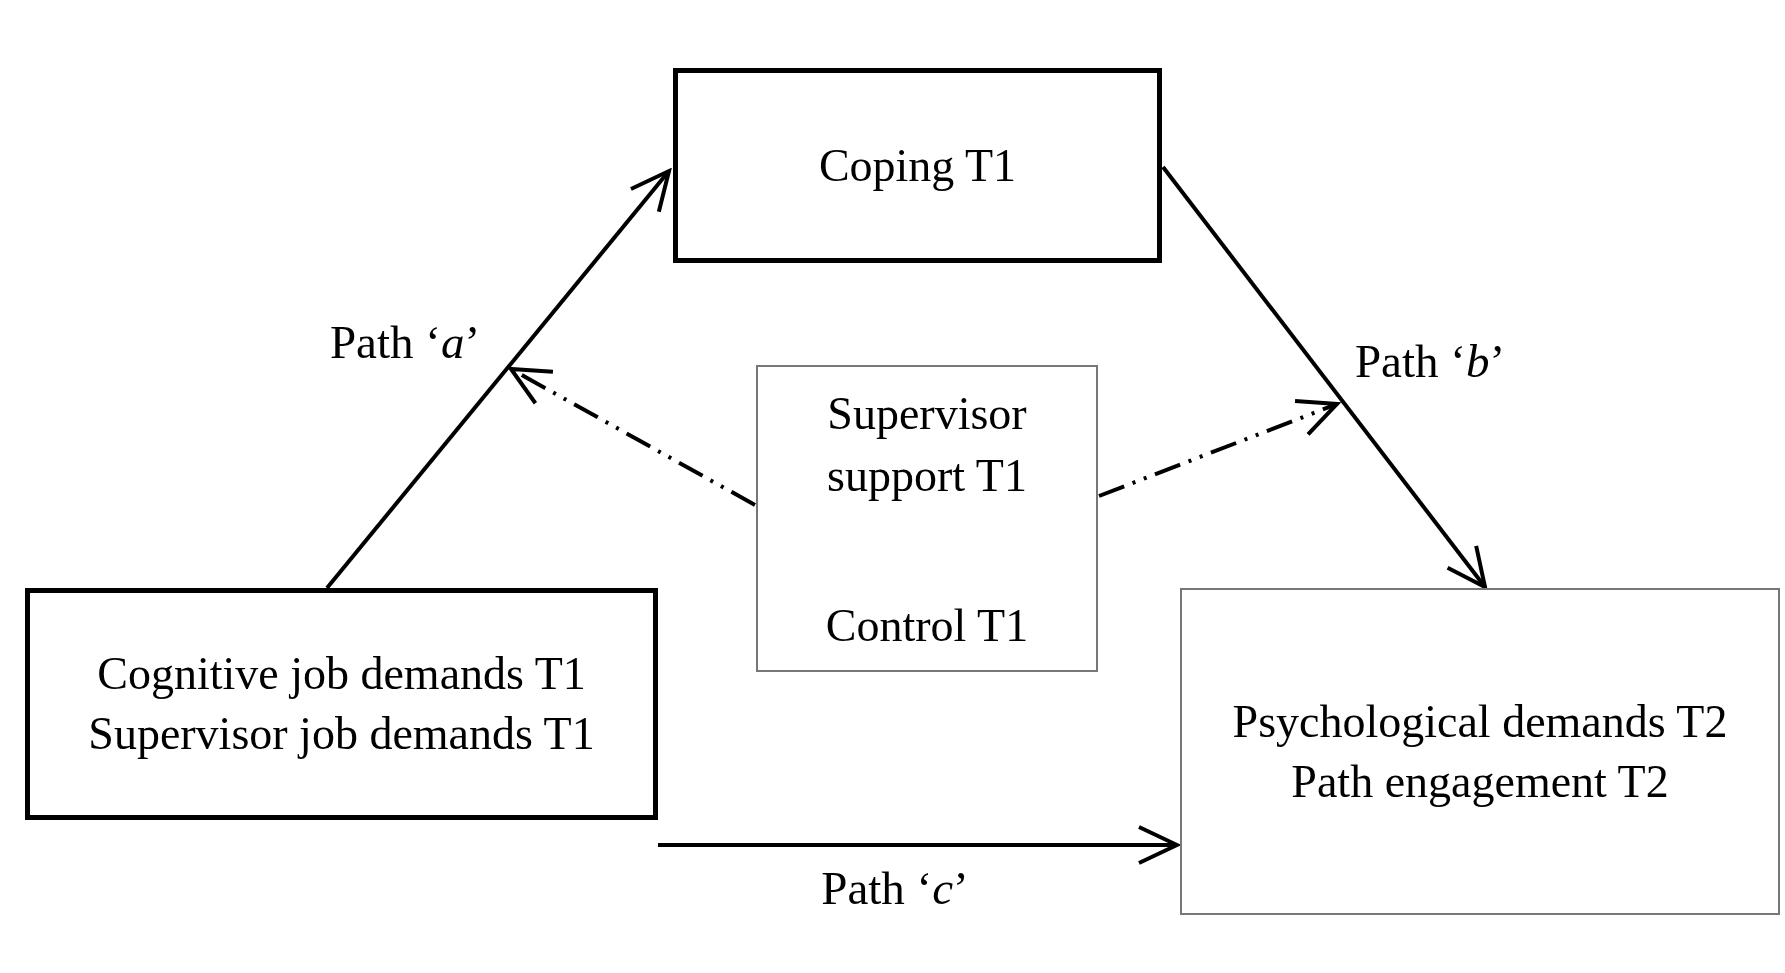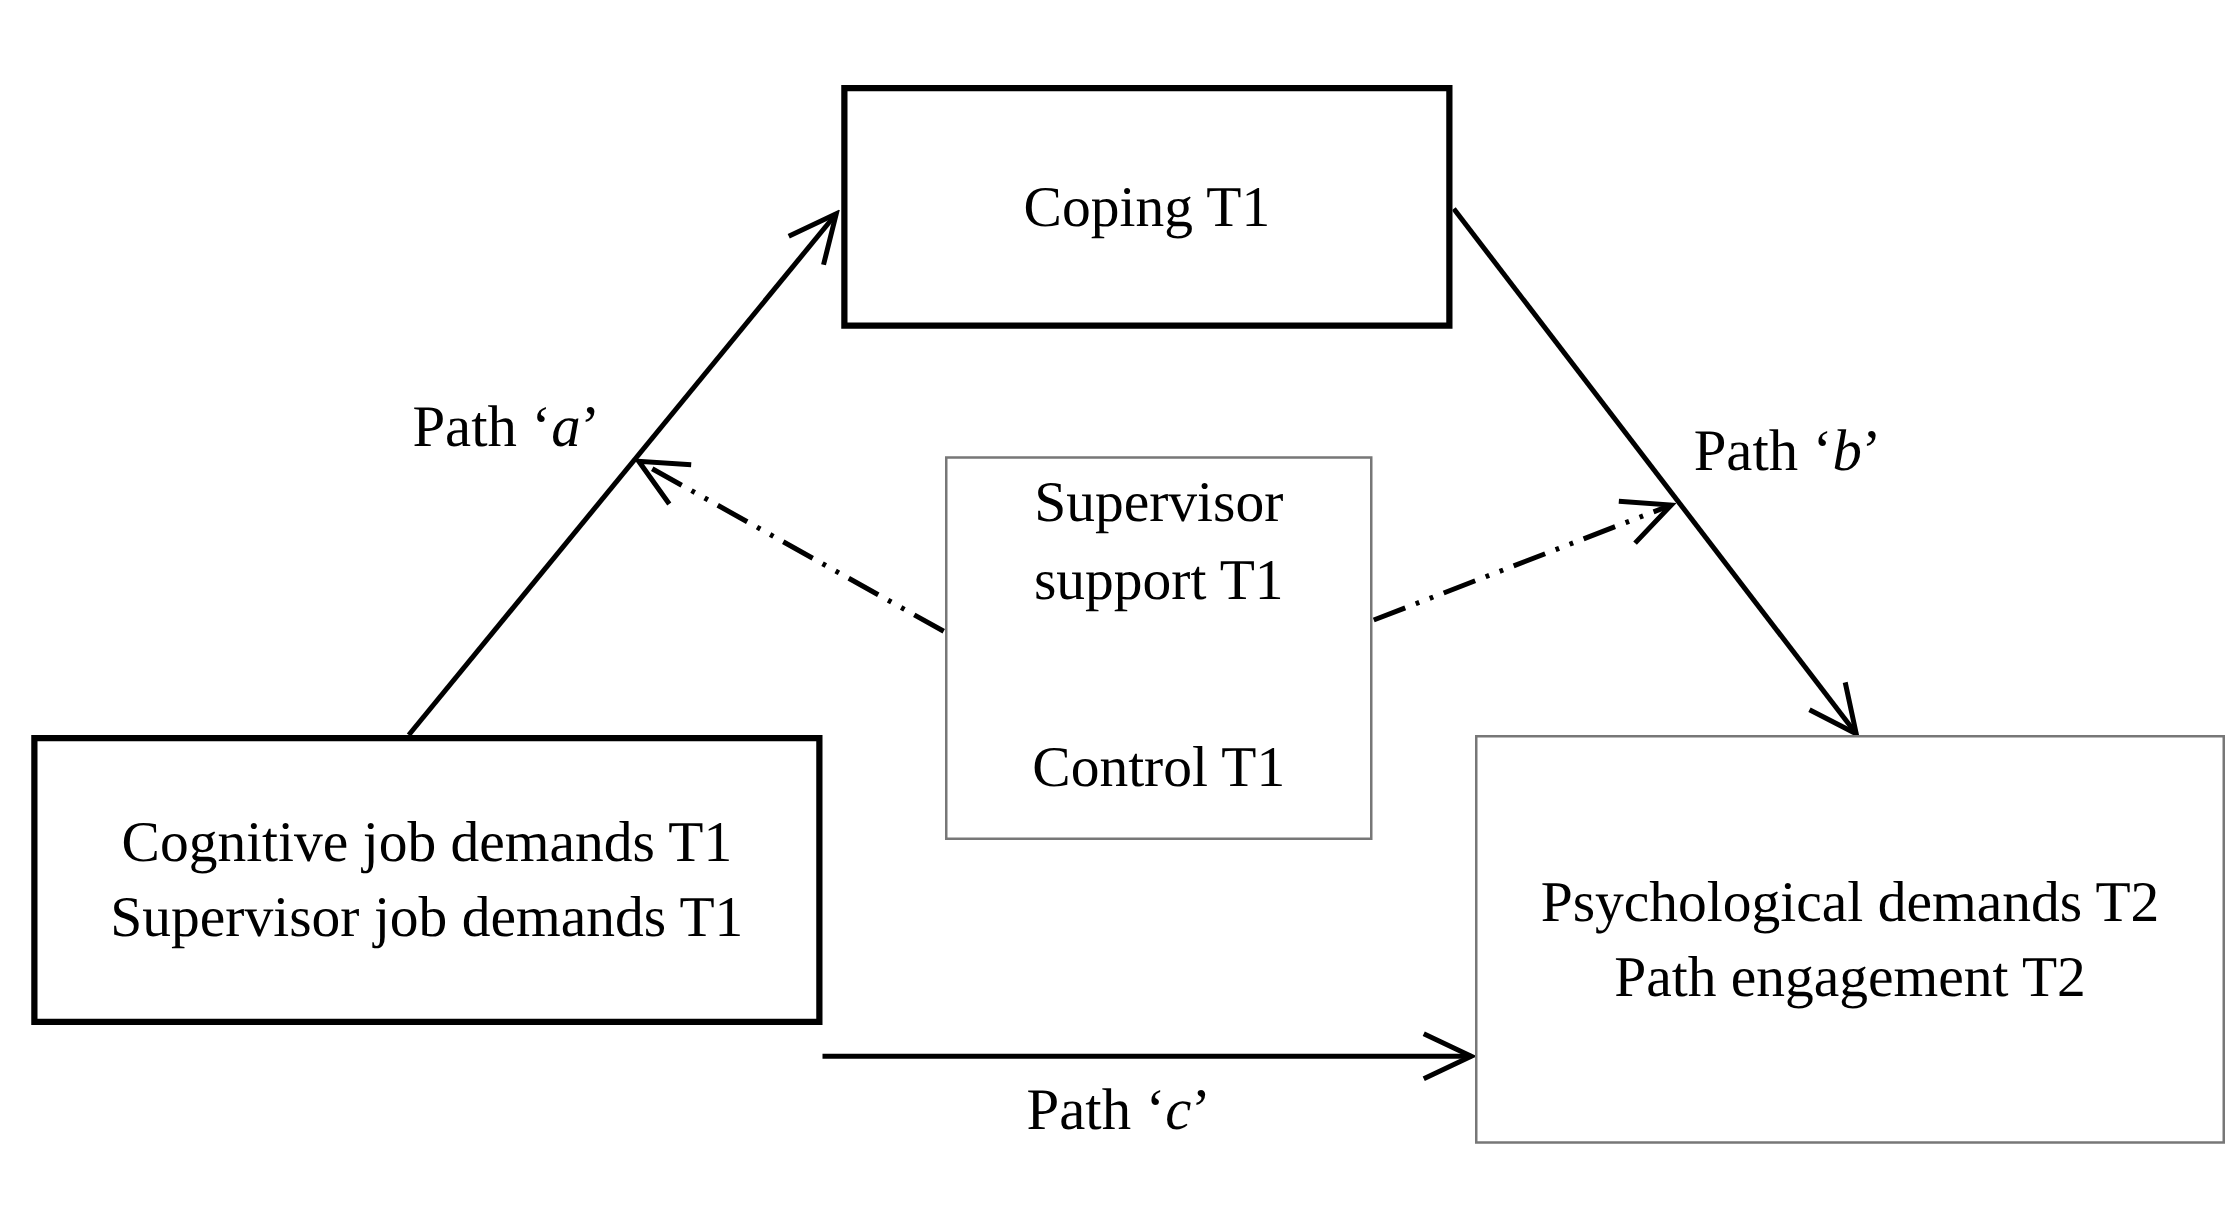--- a/index.html
+++ b/index.html
@@ -30,21 +30,21 @@
     text-align: center;
     font-size: 46px;
     line-height: 60px;
     z-index: 2;
   }
   .box.thick { border: 5px solid var(--thick-border); }
   .box.thin  { border: 2px solid var(--thin-border); }
   #box-coping     { left: 673px; top: 68px;  width: 489px; height: 195px; }
   #box-demands    { left: 25px;  top: 588px; width: 633px; height: 232px; }
   #box-moderators { left: 756px; top: 365px; width: 342px; height: 307px;
-                    justify-content: flex-start; padding-top: 4px; line-height: 62px; }
+                    justify-content: flex-start; padding-top: 16px; line-height: 62px; }
   #box-outcomes   { left: 1180px; top: 588px; width: 600px; height: 327px; }
   .mod-item-2 { margin-top: 88px; }
   .path-label {
     position: absolute;
     transform: translate(-50%, -50%);
     font-size: 47px;
     white-space: nowrap;
     z-index: 3;
   }
   .path-label i { font-style: italic; }

